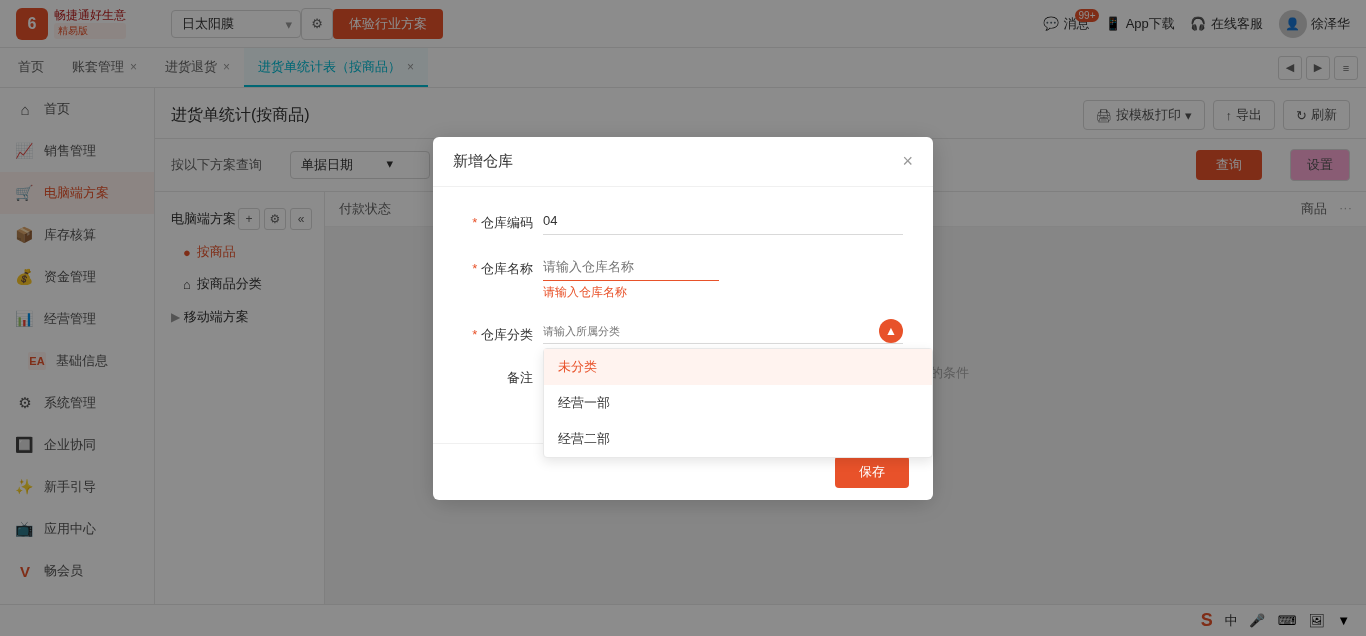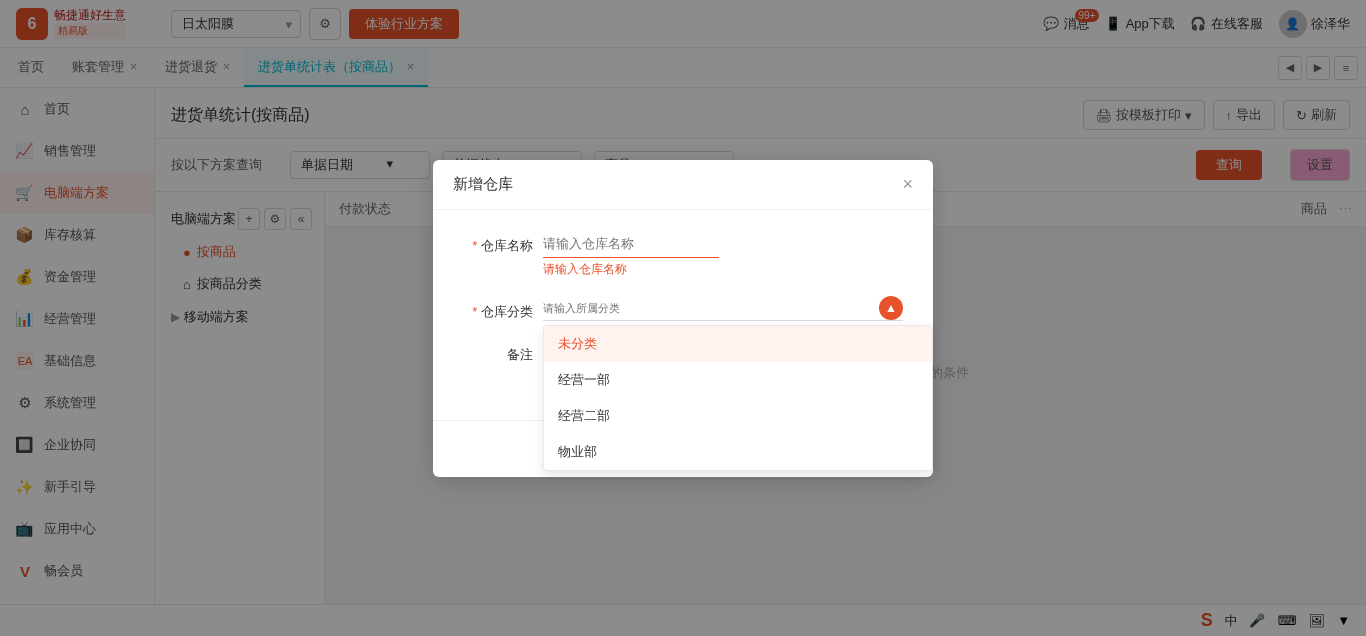--- a/index.html
+++ b/index.html
@@ -28,21 +28,21 @@
       border-radius: 6px;
       display: flex; align-items: center; justify-content: center;
       color: #fff; font-weight: bold; font-size: 16px;
     }
     .logo-text { font-size: 12px; color: #b91c1c; line-height: 1.3; }
     .logo-badge { font-size: 10px; color: #e8522a; background: #fff3ef; padding: 1px 4px; border-radius: 3px; }
     .header-search {
       flex: 1;
       display: flex;
       align-items: center;
-      gap: 8px;
+      gap: 0;
     }
     .search-select {
       border: 1px solid #d9d9d9; border-radius: 4px;
       padding: 4px 24px 4px 10px;
       font-size: 13px; color: #333;
       background: #fff;
       position: relative;
       cursor: pointer;
       min-width: 130px;
     }
@@ -462,21 +462,21 @@
     </div>
     <div class="sidebar-item">
       <span class="si-icon">💰</span>
       <span>资金管理</span>
     </div>
     <div class="sidebar-item">
       <span class="si-icon">📊</span>
       <span>经营管理</span>
     </div>
     <div class="sidebar-item">
-      <span class="si-icon" style="font-size:11px;font-weight:normal;color:#e8522a;background:#fff3ef;padding:2px 3px;border-radius:2px;">EA</span>
+      <span class="si-icon" style="font-size:11px;font-weight:bold;color:#e8522a;background:#fff3ef;padding:2px 3px;border-radius:2px;margin-left:12px;">EA</span>
       <span>基础信息</span>
     </div>
     <div class="sidebar-item">
       <span class="si-icon">⚙</span>
       <span>系统管理</span>
     </div>
     <div class="sidebar-item">
       <span class="si-icon">🔲</span>
       <span>企业协同</span>
     </div>
@@ -583,20 +583,27 @@
 </div>
 
 <div class="modal-backdrop">
   <div class="modal">
     <div class="modal-header">
       <span class="modal-title">新增仓库</span>
       <span class="modal-close">×</span>
     </div>
     <div class="modal-body">
 
+      <div class="form-row">
+        <div class="form-label">
+          <span class="required-star">*</span>
+          <span>仓库编码</span>
+        </div>
+        <input class="form-input" type="text" value="04" style="">
+      </div>
 
       <div class="form-row">
         <div class="form-label">
           <span class="required-star">*</span>
           <span>仓库名称</span>
         </div>
         <div class="form-input-wrapper">
           <input class="form-input error" type="text" placeholder="请输入仓库名称" style="">
           <div class="error-msg">请输入仓库名称</div>
         </div>
@@ -608,21 +615,20 @@
           <span>仓库分类</span>
         </div>
         <div class="form-select-wrapper">
           <input class="form-select-input" type="text" placeholder="请输入所属分类" style="">
           <div class="select-arrow">▲</div>
           
           <div class="dropdown-list">
             <div class="dropdown-item selected">未分类</div>
             <div class="dropdown-item">经营一部</div>
             <div class="dropdown-item">经营二部</div>
-            <div class="dropdown-item">物业部</div>
           </div>
         </div>
       </div>
 
       <div class="form-row">
         <div class="form-label">备注</div>
         <textarea class="form-textarea" rows="2" placeholder="" style=""></textarea>
       </div>
     </div>
 

